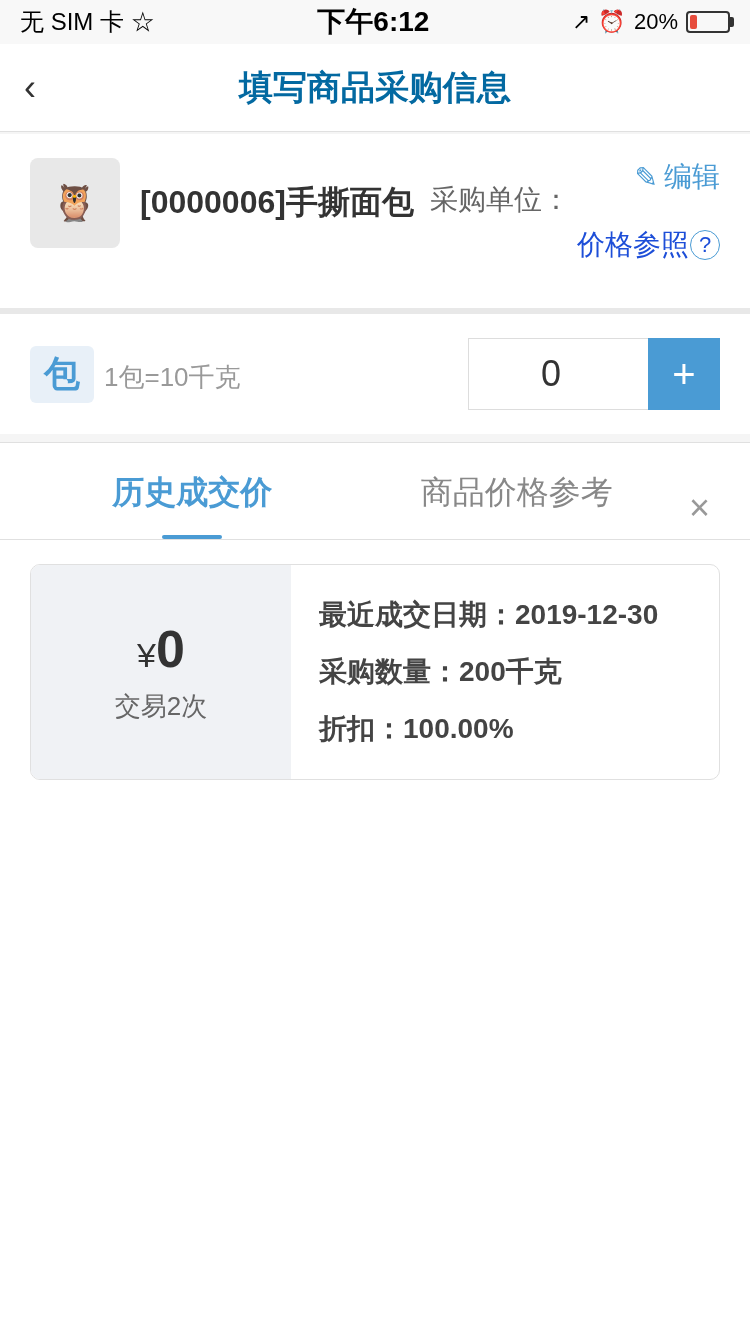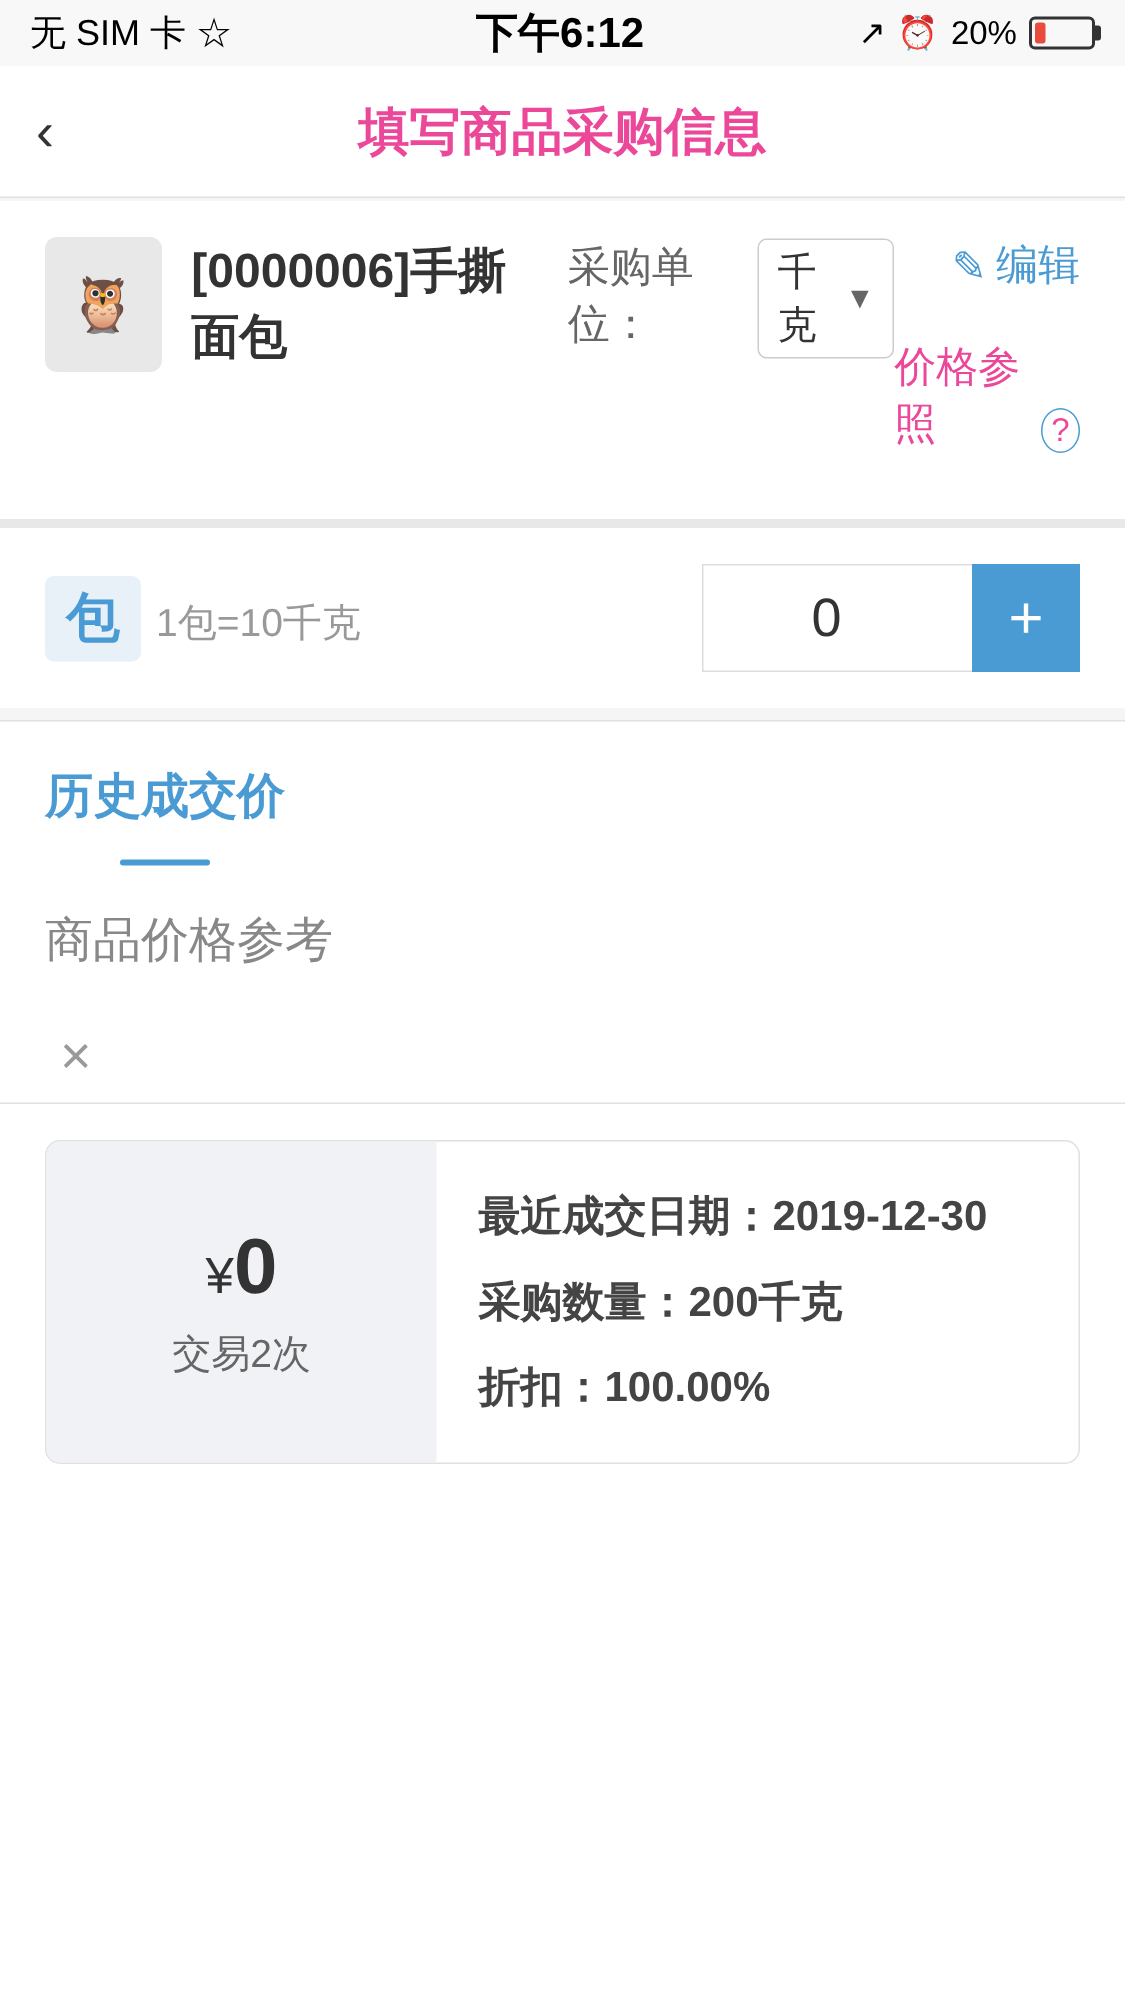--- a/index.html
+++ b/index.html
@@ -88,21 +88,21 @@
     .nav-back {
       position: absolute;
       left: 24px;
       font-size: 36px;
       color: #333;
       cursor: pointer;
     }
     .nav-title {
       font-size: 34px;
       font-weight: 600;
-      color: #ec4899;
+      color: #0369a1;
     }
 
     
     .product-card {
       background: #ffffff;
       padding: 24px 30px;
       margin-top: 2px;
     }
     .product-header {
       display: flex;
@@ -161,24 +161,24 @@
       color: #666;
     }
     .edit-btn {
       color: #4a9bd4;
       font-size: 28px;
       display: flex;
       align-items: center;
       gap: 6px;
     }
     .price-ref-btn {
-      color: #ec4899;
+      color: #1d4ed8;
       font-size: 28px;
       display: flex;
-      align-items: flex-end;
+      align-items: center;
       gap: 1px;
     }
     .product-right {
       display: flex;
       flex-direction: column;
       align-items: flex-end;
       gap: 30px;
     }
 
     
@@ -243,25 +243,24 @@
     
     .price-panel {
       background: #ffffff;
       margin-top: 8px;
       border-top: 1px solid #e0e0e0;
     }
 
     
     .tabs-row {
       display: flex;
-      align-items: flex-start;
+      align-items: flex-end;
       border-bottom: 1px solid #e0e0e0;
       padding: 0 30px;
       position: relative;
-      flex-direction: column;
     }
     .tab-item {
       flex: 1;
       text-align: center;
       padding: 28px 0 24px;
       font-size: 32px;
       color: #888;
       position: relative;
       cursor: pointer;
     }
@@ -369,24 +368,20 @@
 <div class="product-card">
   <div class="product-header">
     <div class="product-left">
       <div class="product-image">
         <span class="owl-icon">🦉</span>
       </div>
       <div class="product-info">
         <span class="product-name">[0000006]手撕面包</span>
         <div class="product-unit-row">
           <span>采购单位：</span>
-          <div class="unit-selector">
-            <span>千克</span>
-            <span class="unit-arrow">▼</span>
-          </div>
         </div>
       </div>
     </div>
     <div class="product-right">
       <div class="edit-btn">
         <span>✎</span>
         <span>编辑</span>
       </div>
       <div class="price-ref-btn">
         <span>价格参照</span>

